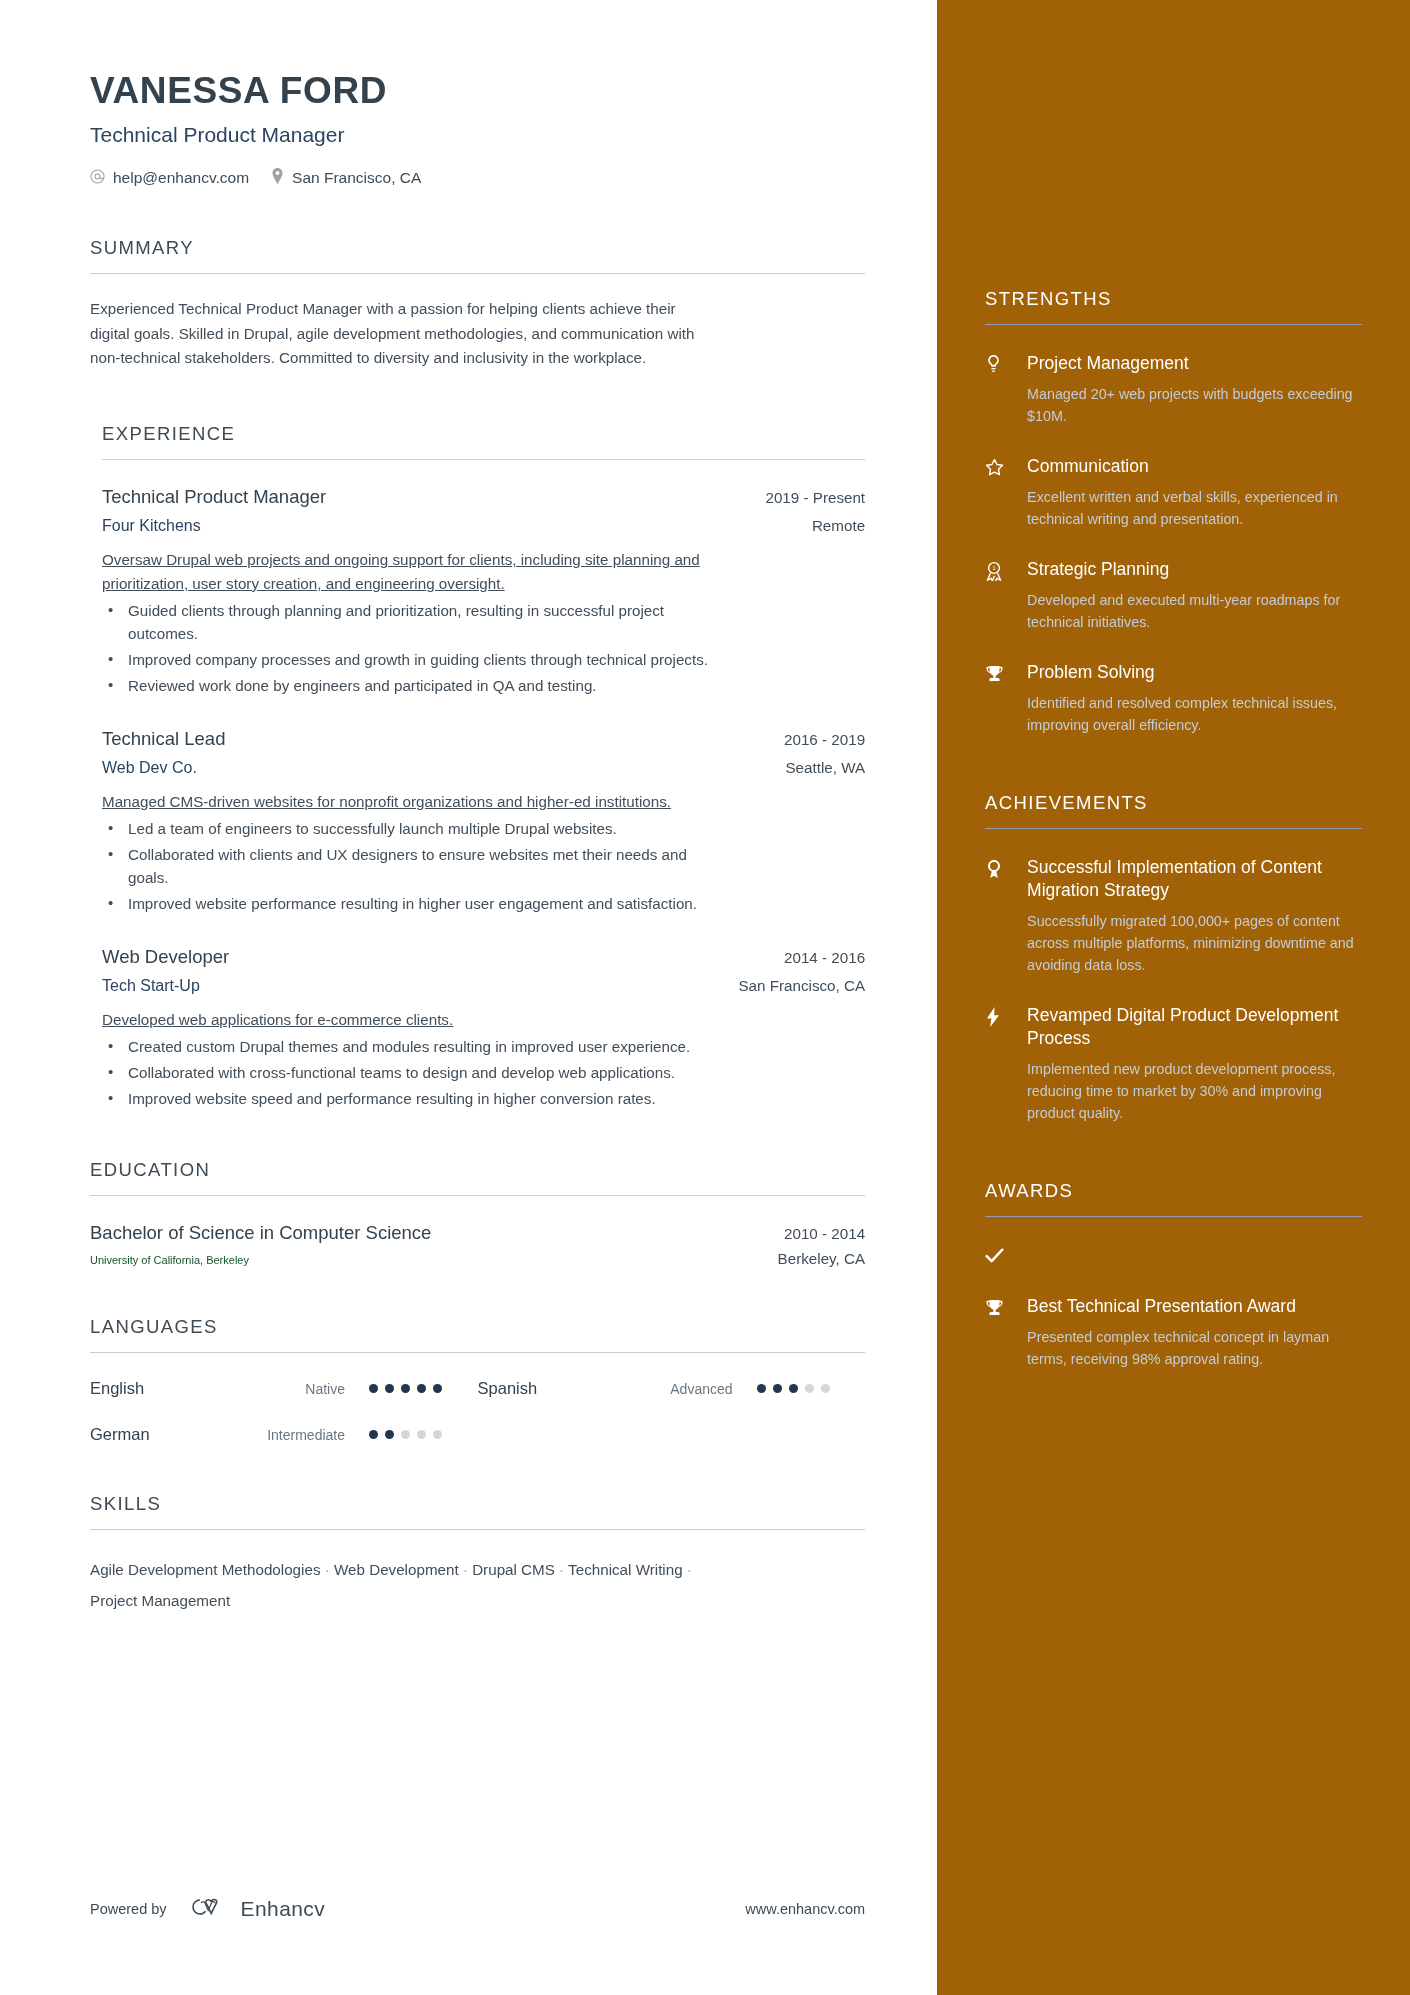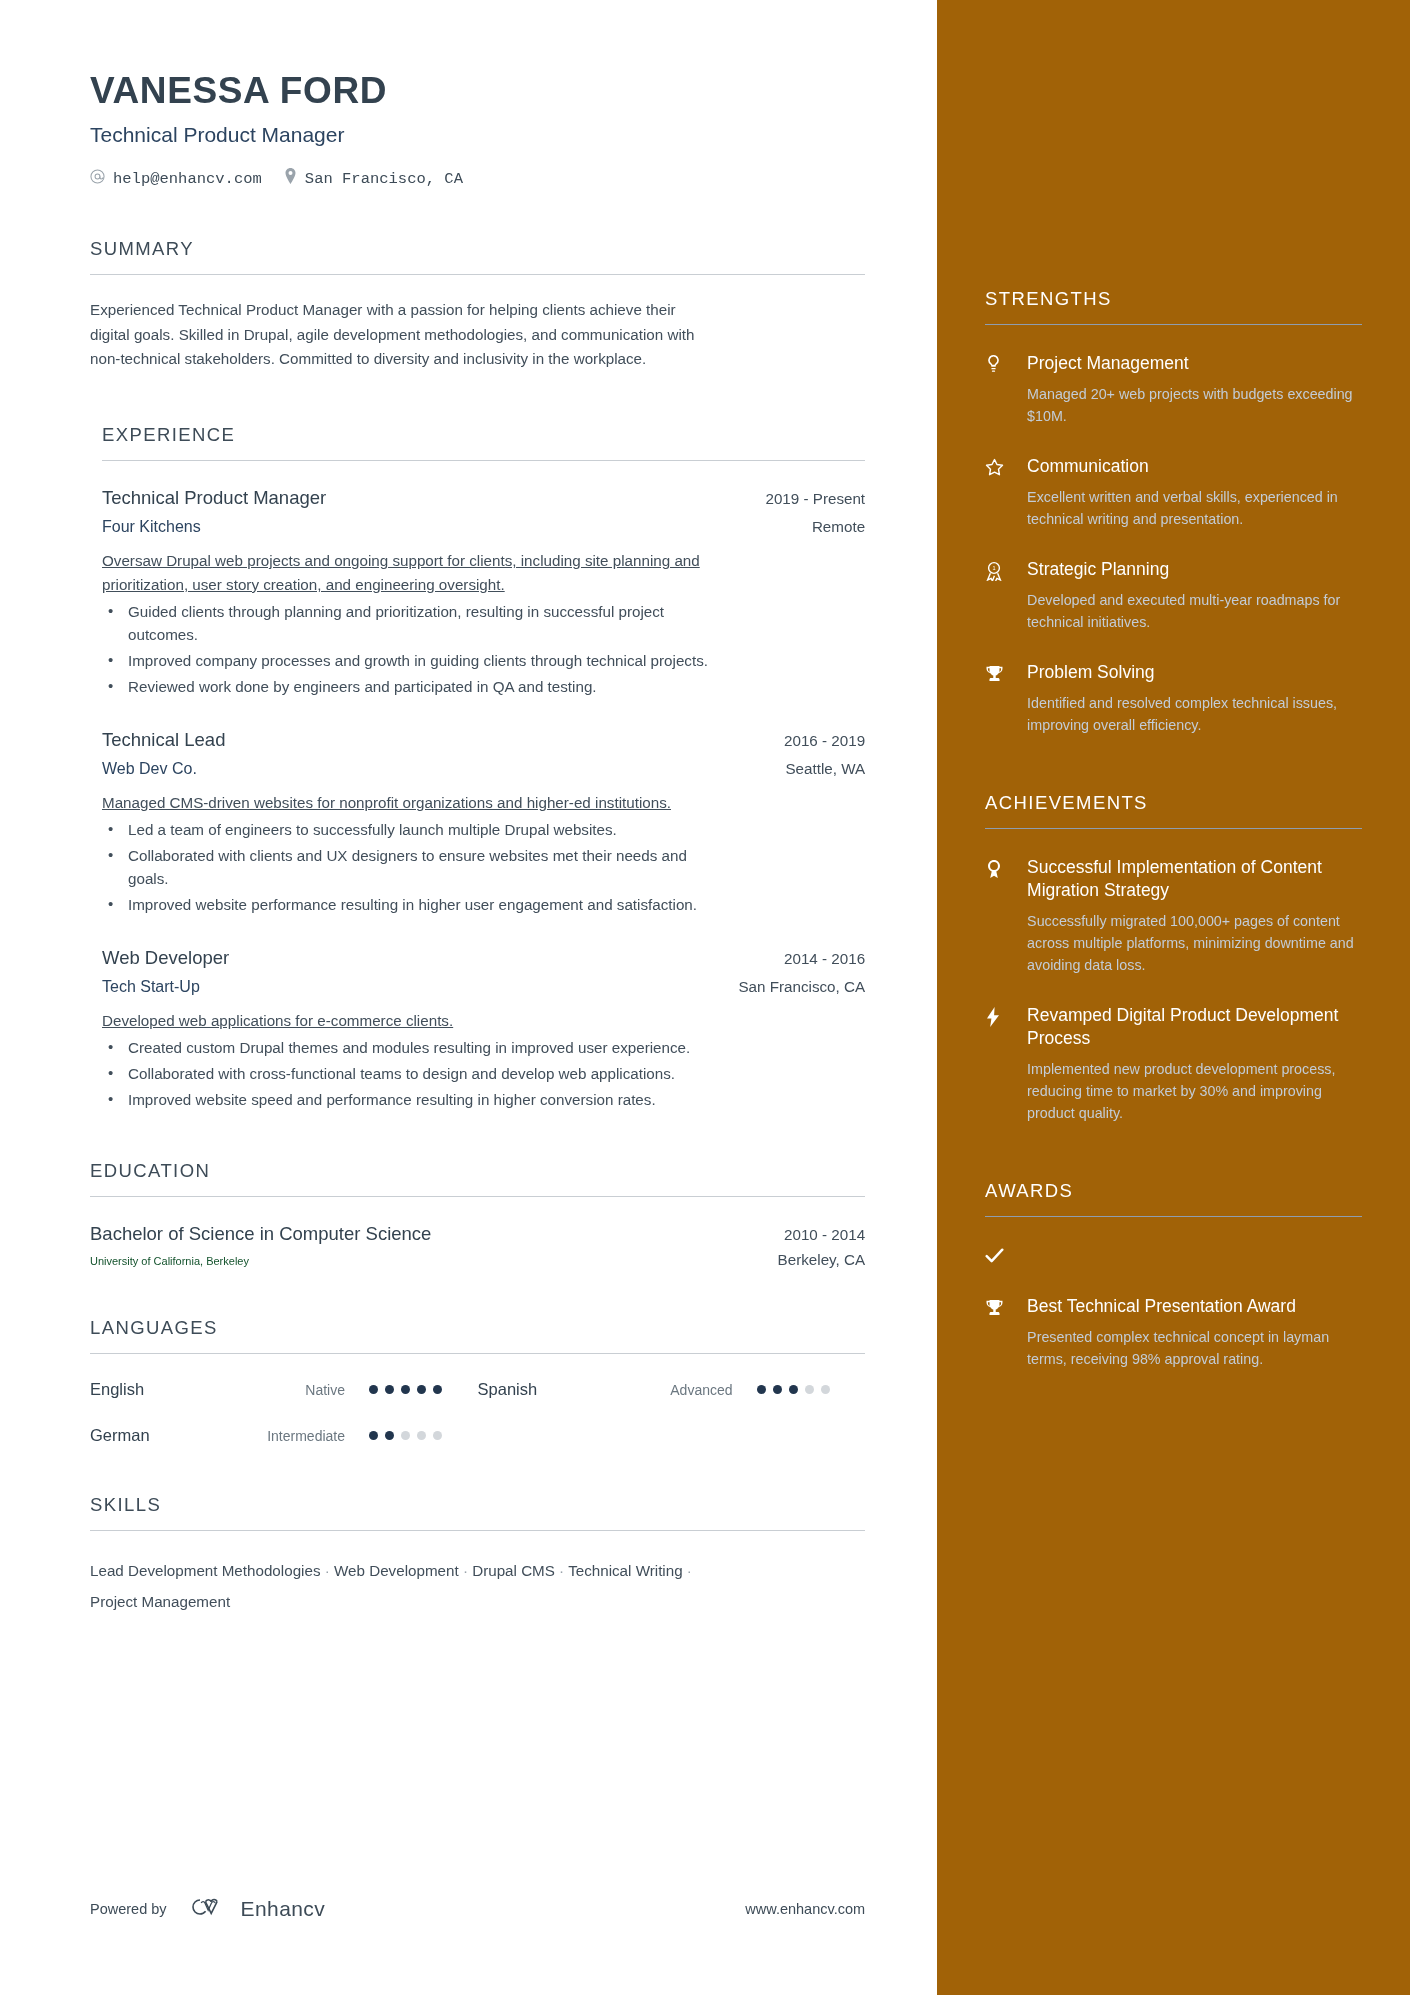--- a/index.html
+++ b/index.html
@@ -14,21 +14,21 @@
   .main {
     width: 964px; height: 1995px;
     padding: 62px 72px 0 90px;
     position: relative;
   }
   .name {
     font-size: 37px; font-weight: bold; letter-spacing: .6px;
     color: #33424f; margin-top: 8px;
   }
   .role { font-size: 21px; color: #2c4460; margin-top: 11px; font-weight: 400; }
-  .contact { display: flex; align-items: center; gap: 22px; margin-top: 21px; font-family: Liberation Mono, monospace; }
+  .contact { display: flex; align-items: center; gap: 22px; margin-top: 21px; }
   .citem { display: flex; align-items: center; gap: 8px; font-size: 15.5px; color: #3d4b57; }
   .citem svg { flex: none; }
 
   .section { margin-top: 49px; }
   .section.exp { margin-top: 52px; margin-left: 12px; }
   .sec-title {
     font-size: 18.5px; letter-spacing: 1.4px; color: #3d4b57; font-weight: 400;
   }
   .sec-rule { height: 1px; background: #c9ced3; margin-top: 14px; }
 
@@ -242,21 +242,21 @@
               <span class="dot "></span>
               <span class="dot "></span>
             </div>
           </div>
         </div>
     </div>
 
     <div class="section">
       <div class="sec-title">SKILLS</div>
       <div class="sec-rule"></div>
-      <div class="skills-text" id="skills-text"><span>Lead Development Methodologies</span><span class="sep"> · </span><span>Web Development</span><span class="sep"> · </span><span>Drupal CMS</span><span class="sep"> · </span><span>Technical Writing</span><span class="sep"> · </span><span>Project Management</span></div>
+      <div class="skills-text" id="skills-text"><span>Agile Development Methodologies</span><span class="sep"> · </span><span>Web Development</span><span class="sep"> · </span><span>Drupal CMS</span><span class="sep"> · </span><span>Technical Writing</span><span class="sep"> · </span><span>Project Management</span></div>
     </div>
 
     <div class="footer">
       <div class="powered">
         <span class="powered-label">Powered by</span>
         <span>
           <svg width="40" height="24" viewBox="0 0 40 24" fill="none" stroke="#3d4b57" stroke-width="1.6">
             <path d="M16 5a7 7 0 1 0 0 14 7 7 0 0 0 5.6-2.8"></path>
             <path d="M20.5 7.5c1-2.2 4-2.2 4.8 0l4.2 9.4 4.2-9.4c.9-2.2 3.9-2.2 4.8 0" transform="translate(-3.5,-1) scale(0.78) translate(6,4)"></path>
             <path d="M21.5 6.8 L27.2 18.4 L33 6.8"></path>

